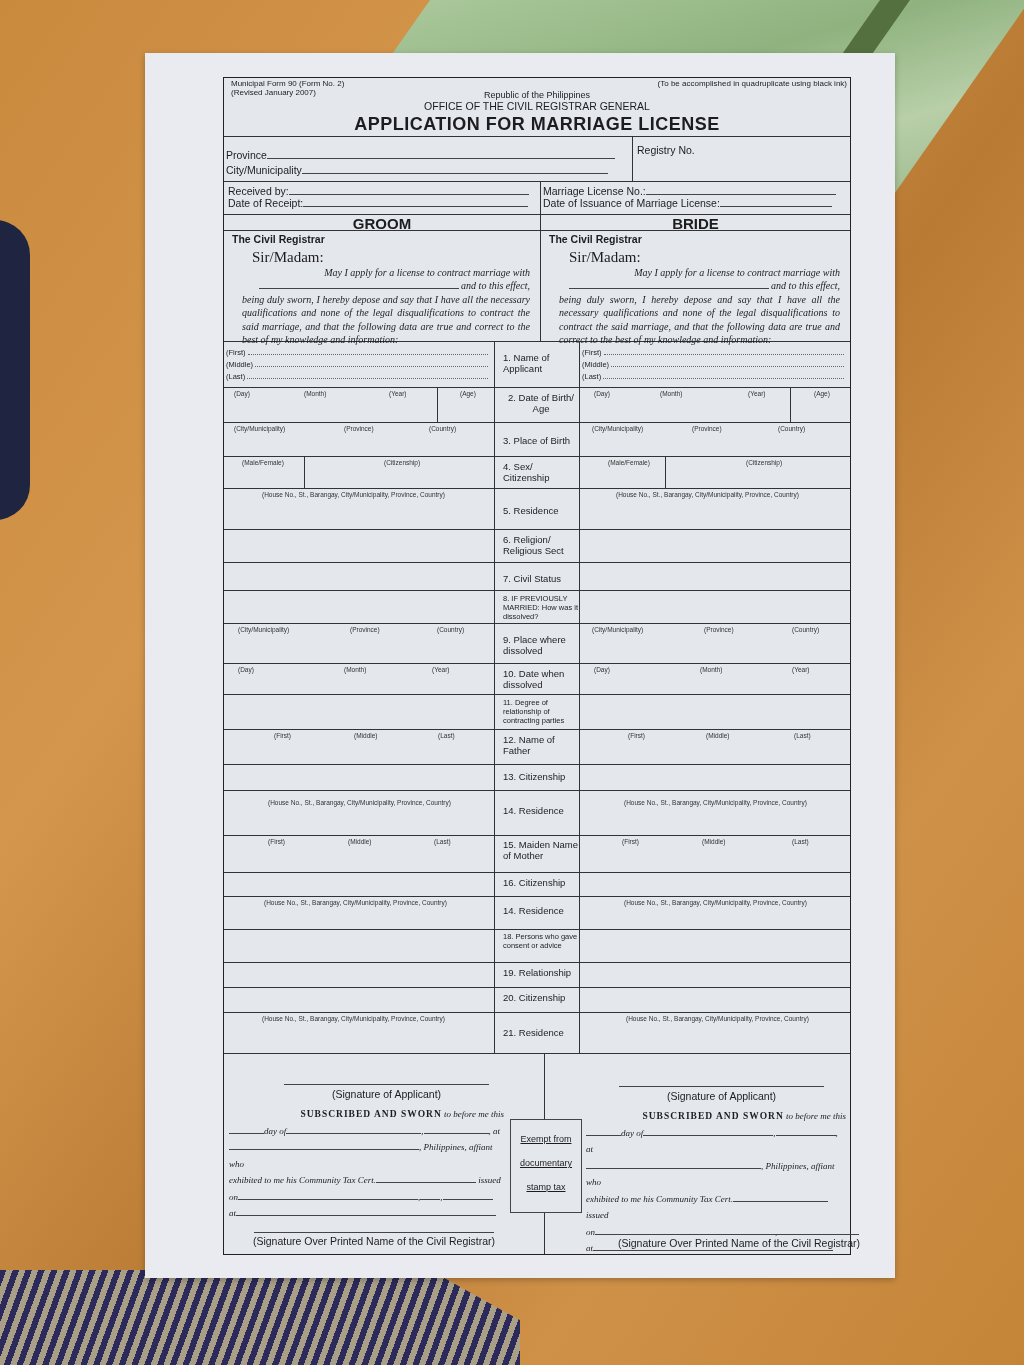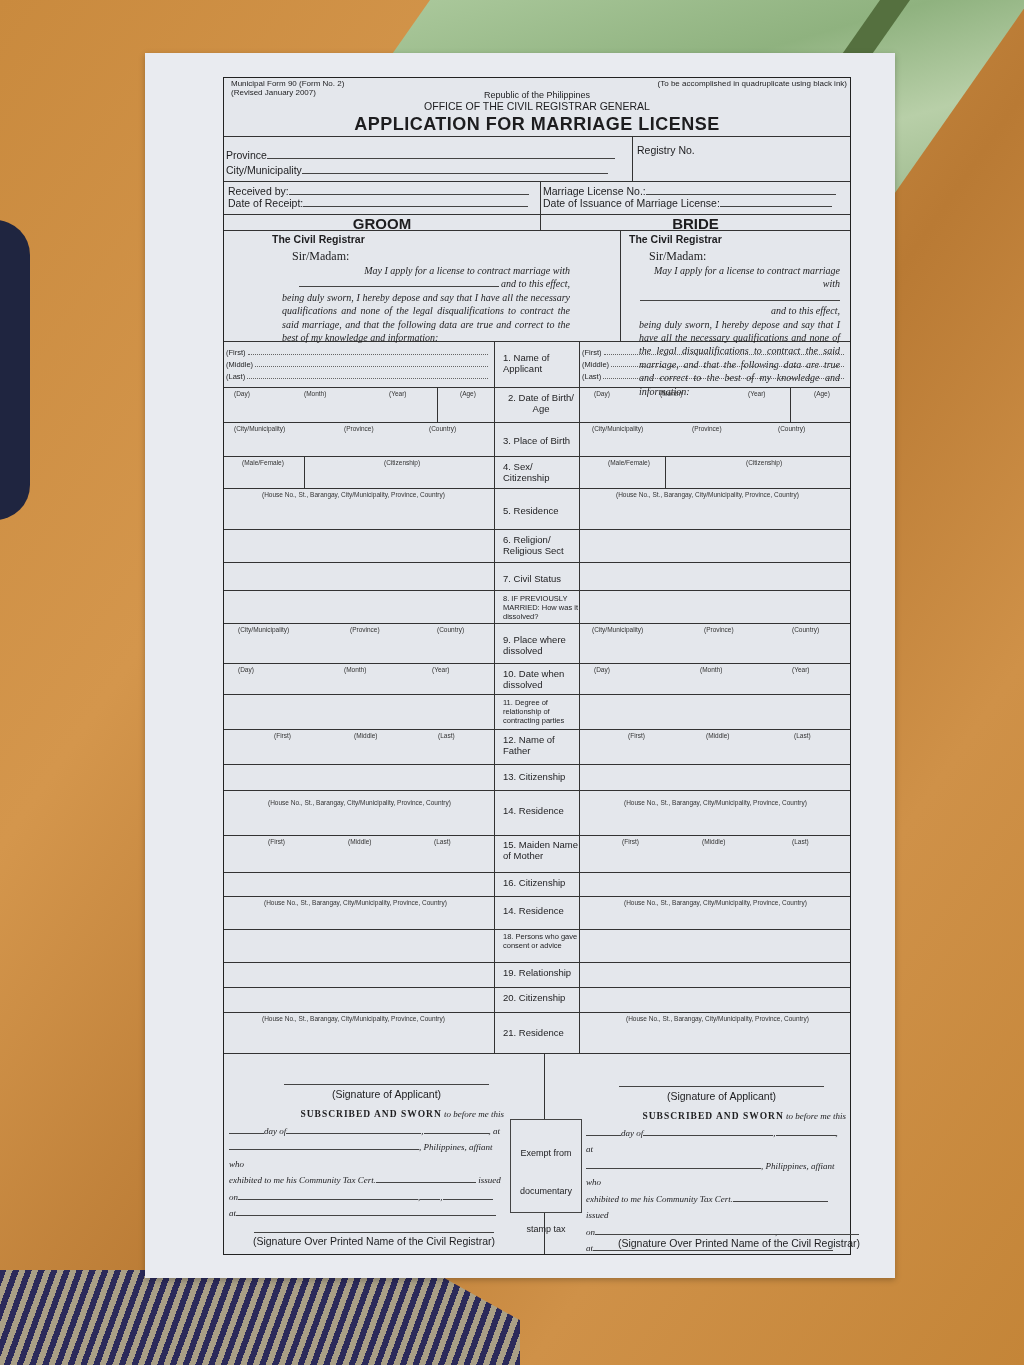--- a/index.html
+++ b/index.html
@@ -39,36 +39,36 @@
   .hdr .tl { position:absolute; left:7px; top:1px; font-size:8px; line-height:9px; }
   .hdr .tr { position:absolute; right:3px; top:1px; font-size:8px; }
   .hdr .c1 { position:absolute; left:0; right:0; top:12px; text-align:center; font-size:9px; }
   .hdr .c2 { position:absolute; left:0; right:0; top:22px; text-align:center; font-size:10.5px; }
   .hdr .title { position:absolute; left:0; right:0; top:36px; text-align:center; font-size:18px; font-weight:bold; letter-spacing:0.5px; }
   .row { display:flex; border-bottom:1px solid #333; position:relative; }
   .cell { position:relative; box-sizing:border-box; }
   .blank { display:inline-block; border-bottom:1px solid #444; height:9px; vertical-align:baseline; }
   .lbl { font-size:10.5px; }
   .ctr { text-align:center; }
-  .letter { padding:2px 8px 2px 8px; font-size:10.5px;margin-left:40px; }
+  .letter { padding:2px 8px 2px 8px; font-size:10.5px; }
   .letter .to { font-weight:bold; font-size:10.5px; }
-  .letter .sir { font-family:"Liberation Serif", serif; font-size:12px; margin:4px 0 0 20px; }
+  .letter .sir { font-family:"Liberation Serif", serif; font-size:15px; margin:4px 0 0 20px; }
   .letter .body { font-family:"Liberation Serif", serif; font-style:italic; font-size:10px; line-height:13.4px; text-align:justify; padding:0 2px 0 10px; }
   .mid { border-left:1px solid #333; border-right:1px solid #333; width:86px; font-size:9.5px; padding:4px 0 0 8px; box-sizing:border-box; }
   .side { flex:1; position:relative; }
   .subl { position:absolute; top:2px; font-size:6.5px; color:#333; }
   .namefld { font-size:7.5px; height:12px; display:flex; align-items:flex-end; padding-left:2px; }
   .namefld .dots { flex:1; border-bottom:1px dotted #666; margin:0 6px 2px 2px; }
   .bottom { position:relative; height:200px; }
   .sig-line { position:absolute; border-top:1px solid #444; }
   .sig-lbl { position:absolute; font-size:10.5px; text-align:center; }
   .oath { position:absolute; font-family:"Liberation Serif", serif; font-size:9px; font-style:italic; line-height:16.5px; }
   .oath .sw { font-style:normal; font-weight:bold; letter-spacing:1px; font-size:9.5px; }
   .stamp { position:absolute; left:286px; top:65px; width:70px; height:92px; border:1px solid #444; background:#e4e7ec; font-size:9px; text-align:center; }
-  .stamp div { margin-top:28px; }
+  .stamp div { margin-top:14px;text-decoration:underline; }
 </style>
 </head>
 <body>
 
 <div class="bg-window"></div>
 <div class="bg-window-frame"></div>
 <div class="bg-hat"></div>
 <div class="bg-cloth"></div>
 
 <div class="paper">

